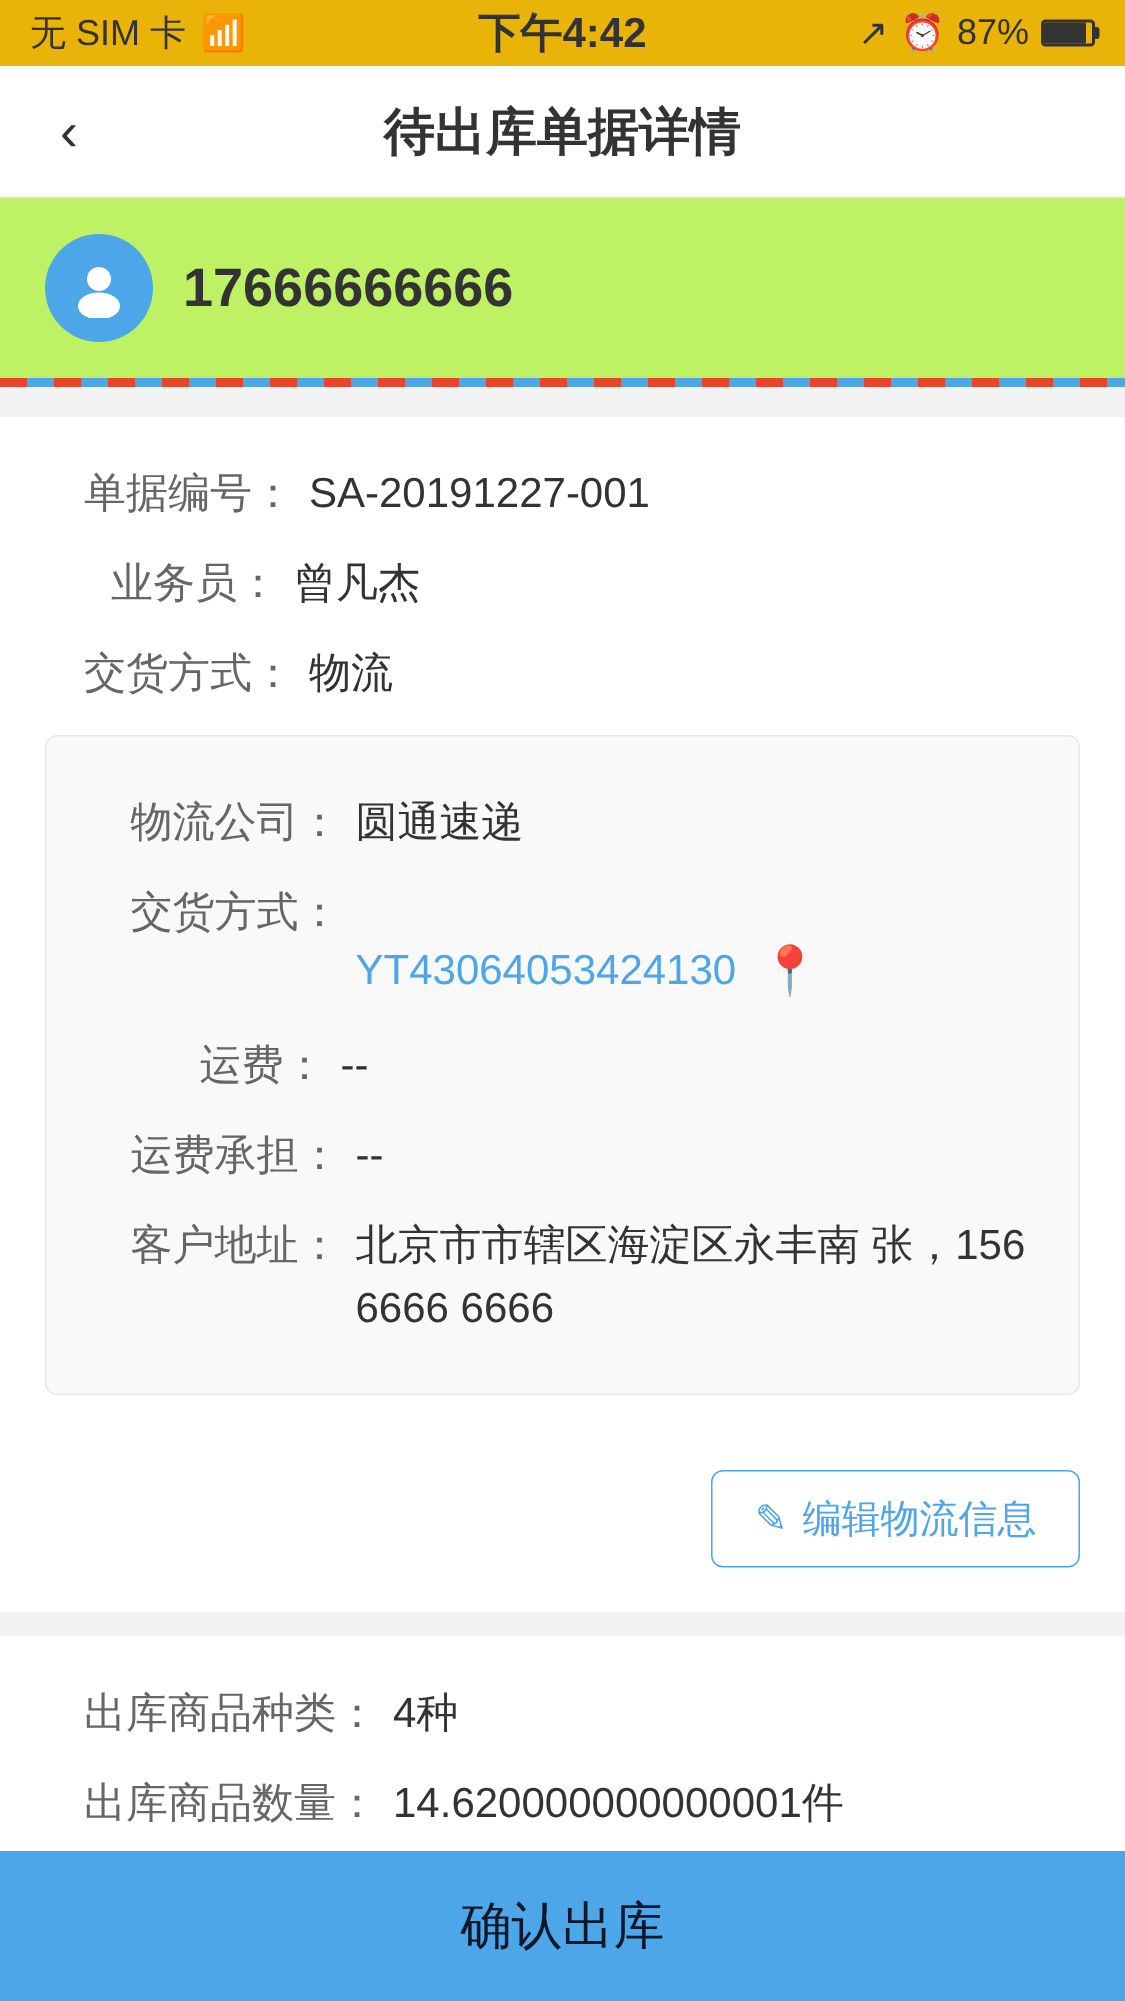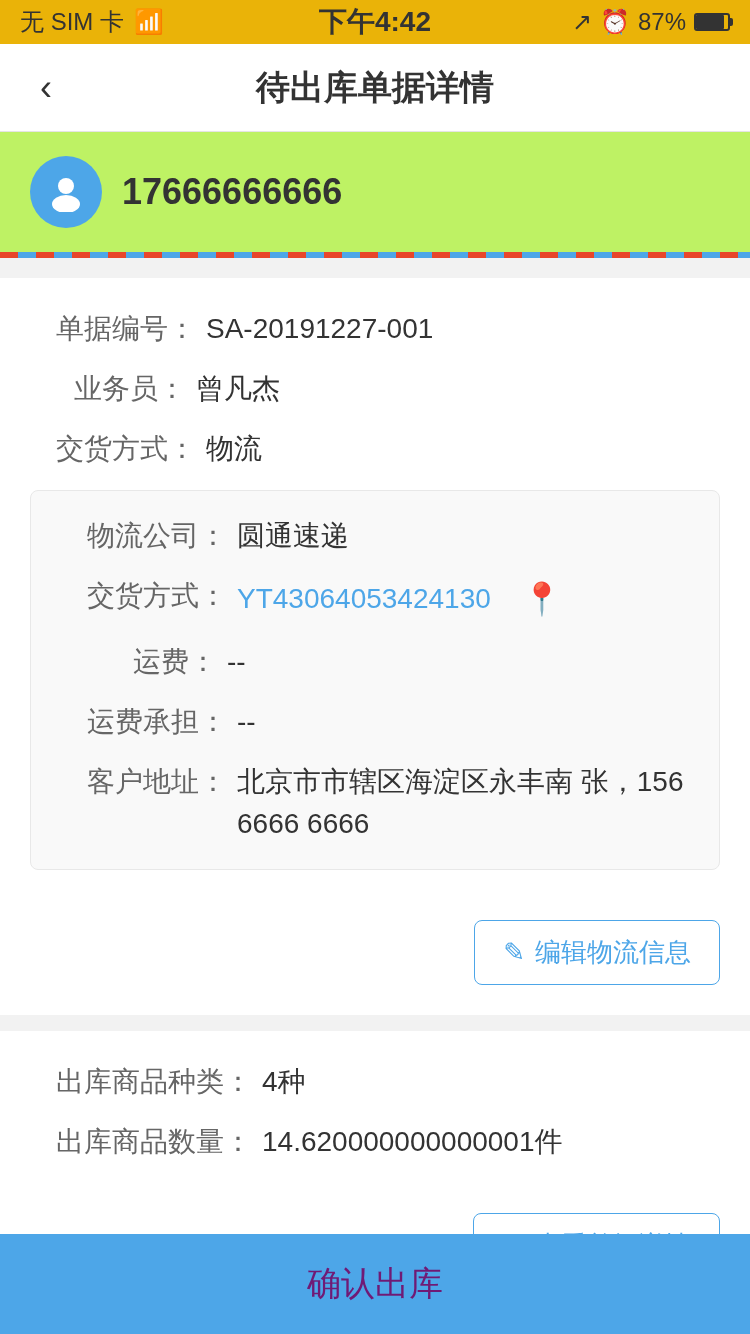--- a/index.html
+++ b/index.html
@@ -169,34 +169,35 @@
     }
     .info-value {
       color: #333;
       font-size: 28px;
       flex: 1;
     }
     .info-value.blue {
       color: #4DA6E8;
       display: flex;
       align-items: center;
-      gap: 32px;
+      gap: 16px;
+      margin-top: 36px;
     }
     .location-icon {
       color: #4DA6E8;
       font-size: 32px;
     }
 
     
     .logistics-card {
       background: #f9f9f9;
       border: 1px solid #e8e8e8;
       border-radius: 8px;
       margin: 20px 0 0 0;
-      padding: 24px 30px;
+      padding: 36px 30px;
     }
 
     
     .gray-separator {
       height: 16px;
       background: #f2f2f2;
     }
 
     
     .edit-logistics-btn {
@@ -237,21 +238,21 @@
       left: 0;
       width: 750px;
       background: #4DA6E8;
       height: 100px;
       display: flex;
       align-items: center;
       justify-content: center;
       cursor: pointer;
     }
     .confirm-text {
-      color: #701a75;
+      color: #0f172a;
       font-size: 34px;
       font-weight: 500;
     }
 
     .gap-section {
       height: 20px;
       background: #f2f2f2;
     }
 
     .big-gap {

